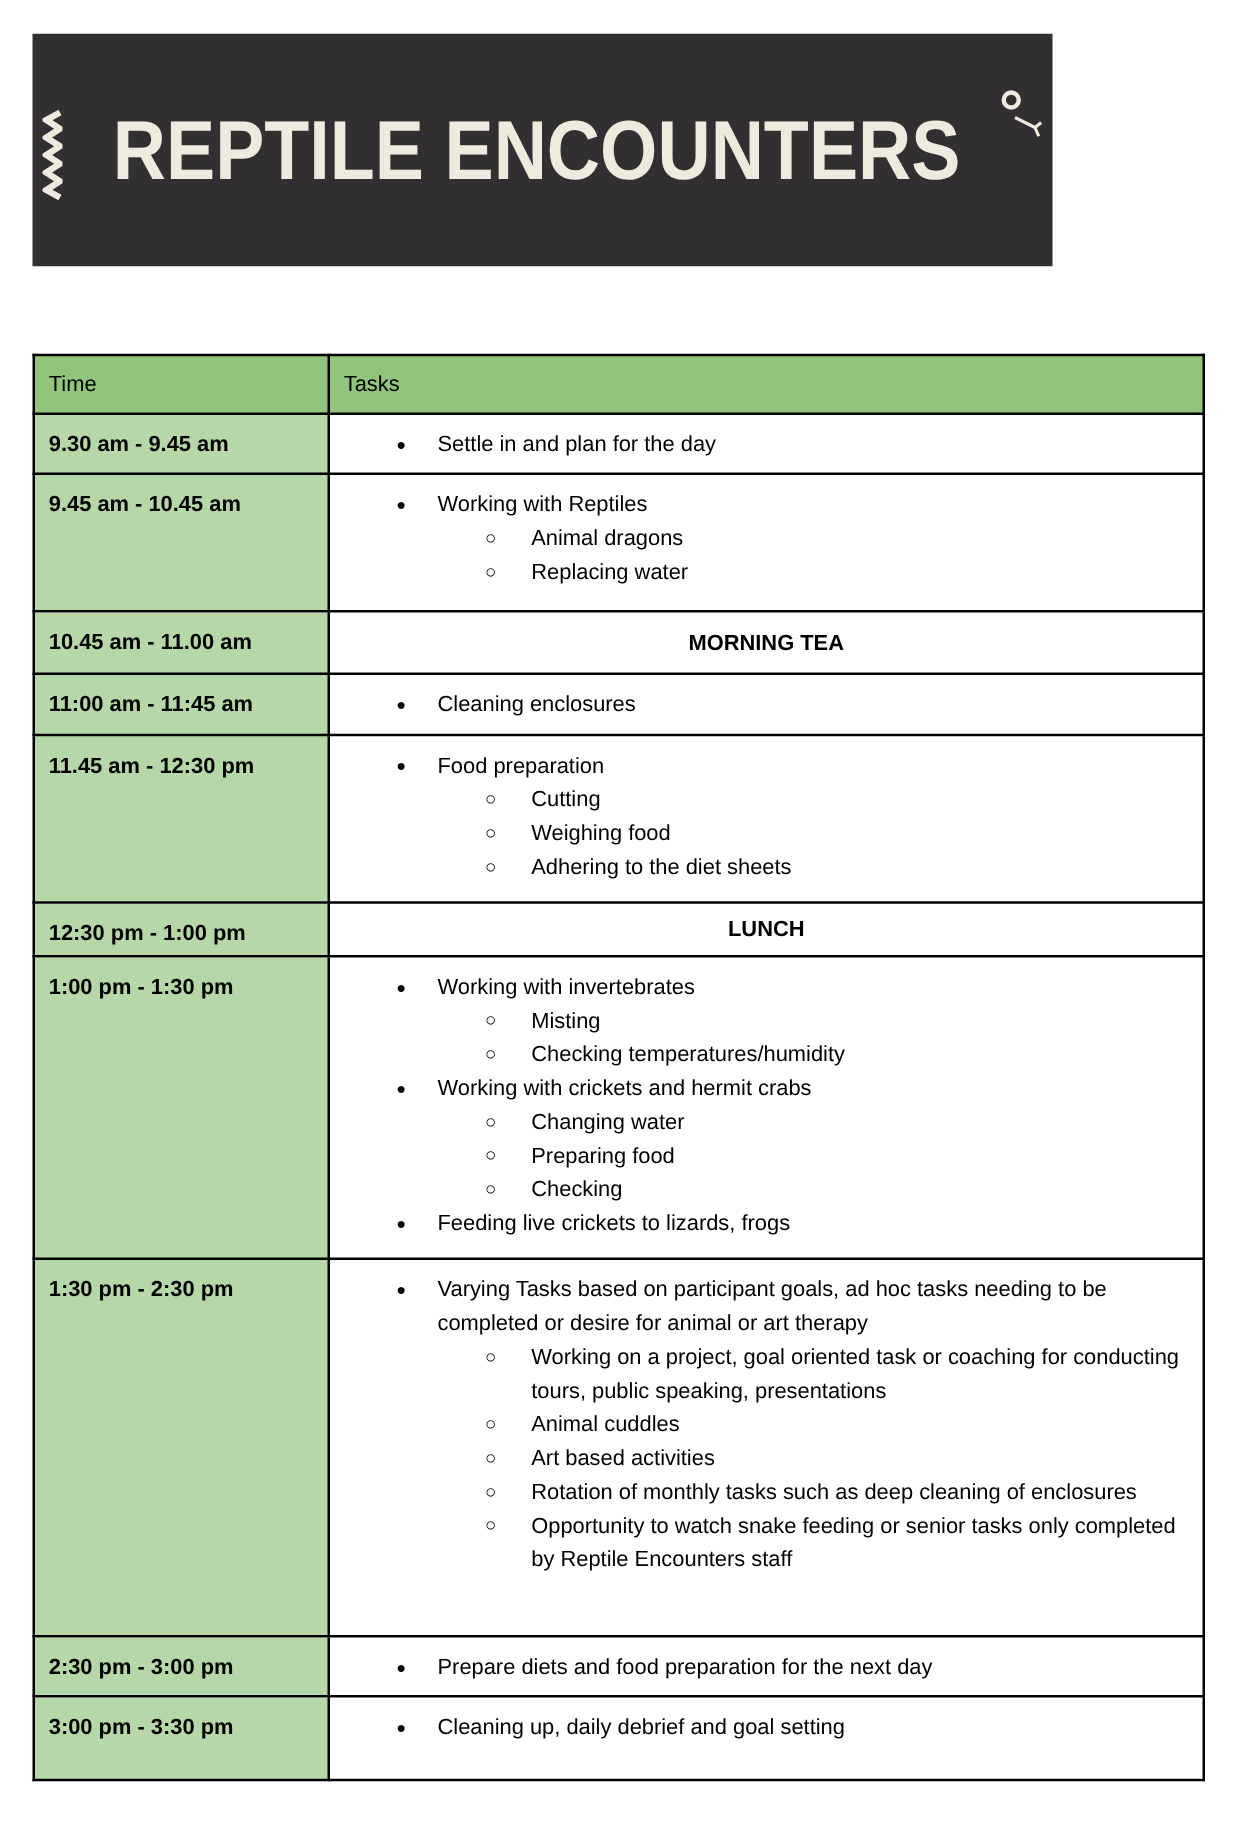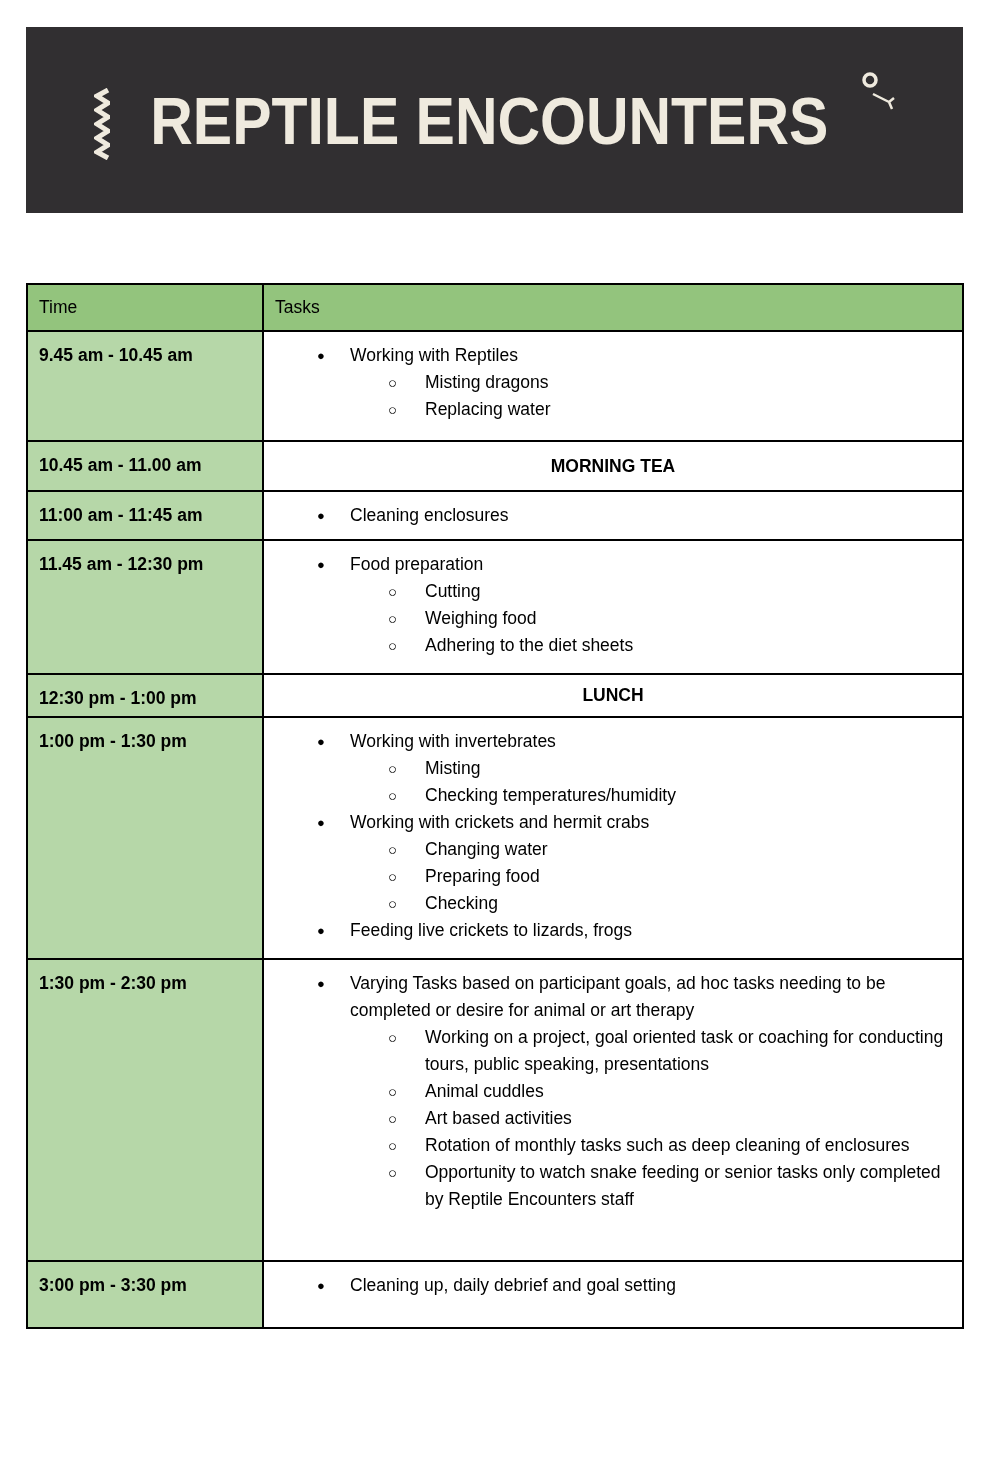--- a/index.html
+++ b/index.html
@@ -9,21 +9,21 @@
     height: 1461px;
     background: #ffffff;
     font-family: "Liberation Sans", sans-serif;
     color: #000000;
   }
 
   
   .banner {
     position: absolute;
     left: 26px; top: 27px;
-    width: 937px; height: 186px;
+    width: 816px; height: 186px;
     background: var(--banner_bg, #312f31);
     display: flex;
     align-items: center;
     justify-content: center;
   }
   .logo-wrap {
     display: flex;
     align-items: center;
     position: relative;
   }
@@ -117,31 +117,40 @@
         <col class="c-tasks">
       </colgroup>
     <thead>
       <tr style="height:47px">
         <th class="hdr-cell">Time</th>
         <th class="hdr-cell">Tasks</th>
       </tr>
     </thead>
     <tbody>
 
+      <tr style="height:48px">
+        <td class="time-cell">9.30 am - 9.45 am</td>
+        <td class="tasks-cell">
+          <div class="line l1">
+              <span class="bullet">●</span>
+              <span class="txt">Settle in and plan for the day</span>
+            </div>
+        </td>
+      </tr>
 
       <tr style="height:110px">
         <td class="time-cell">9.45 am - 10.45 am</td>
         <td class="tasks-cell">
           <div class="line l1">
               <span class="bullet">●</span>
               <span class="txt">Working with Reptiles</span>
             </div>
           <div class="line l2">
               <span class="bullet">○</span>
-              <span class="txt">Misting dragons</span>
+              <span class="txt">Animal dragons</span>
             </div>
           <div class="line l2">
               <span class="bullet">○</span>
               <span class="txt">Replacing water</span>
             </div>
         </td>
       </tr>
 
       <tr style="height:50px">
         <td class="time-cell">10.45 am - 11.00 am</td>
@@ -250,20 +259,29 @@
               <span class="bullet">○</span>
               <span class="txt">Rotation of monthly tasks such as deep cleaning of enclosures</span>
             </div>
           <div class="line l2">
               <span class="bullet">○</span>
               <span class="txt">Opportunity to watch snake feeding or senior tasks only completed by Reptile Encounters staff</span>
             </div>
         </td>
       </tr>
 
+      <tr style="height:48px">
+        <td class="time-cell">2:30 pm - 3:00 pm</td>
+        <td class="tasks-cell">
+          <div class="line l1">
+              <span class="bullet">●</span>
+              <span class="txt">Prepare diets and food preparation for the next day</span>
+            </div>
+        </td>
+      </tr>
 
       <tr style="height:67px">
         <td class="time-cell">3:00 pm - 3:30 pm</td>
         <td class="tasks-cell">
           <div class="line l1">
               <span class="bullet">●</span>
               <span class="txt">Cleaning up, daily debrief and goal setting</span>
             </div>
         </td>
       </tr>

